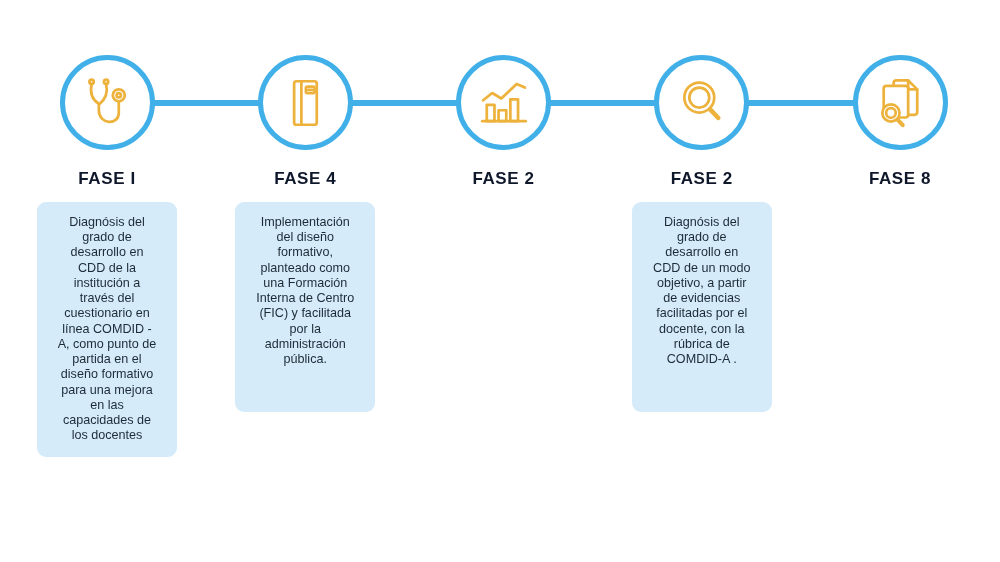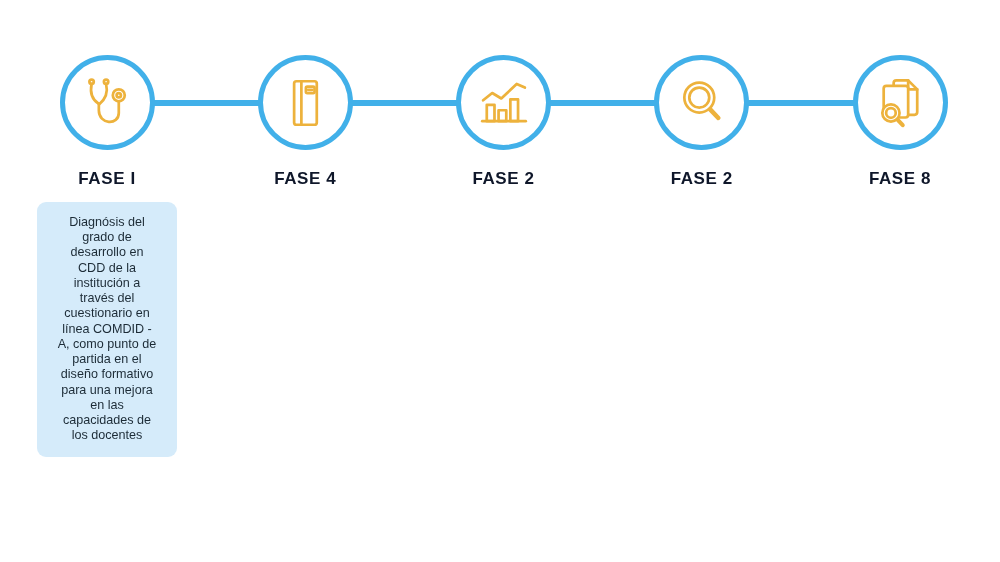--- a/index.html
+++ b/index.html
@@ -109,20 +109,23 @@
     <div class="phase">
       <div class="circle">
         <svg width="58" height="58" viewBox="0 0 64 64" fill="none" stroke="#edb23c" stroke-width="3" stroke-linecap="round" stroke-linejoin="round">
           <rect x="20" y="8" width="25" height="48" rx="2.5"></rect>
           <line x1="28" y1="8" x2="28" y2="56"></line>
           <rect x="33" y="14" width="9.5" height="7" rx="1.5"></rect>
           <line x1="35.5" y1="17.5" x2="40" y2="17.5"></line>
         </svg>
       </div>
       <div class="phase-label">FASE 4</div>
+      <div class="phase-box">
+        <span>Implementación del diseño formativo, planteado como una Formación Interna de Centro (FIC) y facilitada por la administración pública.</span>
+      </div>
     </div>
 
     <div class="phase">
       <div class="circle">
         <svg width="58" height="58" viewBox="0 0 64 64" fill="none" stroke="#edb23c" stroke-width="3" stroke-linecap="round" stroke-linejoin="round">
           <line x1="8" y1="52" x2="56" y2="52"></line>
           <rect x="13" y="34" width="8.5" height="18"></rect>
           <rect x="26" y="40" width="8.5" height="12"></rect>
           <rect x="39" y="28" width="8.5" height="24"></rect>
           <polyline points="9,29 19,21 29,27 46,11 55,15"></polyline>
@@ -133,20 +136,23 @@
 
     <div class="phase">
       <div class="circle">
         <svg width="58" height="58" viewBox="0 0 64 64" fill="none" stroke="#edb23c" stroke-width="3" stroke-linecap="round" stroke-linejoin="round">
           <circle cx="29" cy="26" r="16.5"></circle>
           <circle cx="29" cy="26" r="11"></circle>
           <line x1="41" y1="39" x2="50" y2="48.5" stroke-width="5"></line>
         </svg>
       </div>
       <div class="phase-label">FASE 2</div>
+      <div class="phase-box">
+        <span>Diagnósis del grado de desarrollo en CDD de un modo objetivo, a partir de evidencias facilitadas por el docente, con la rúbrica de COMDID-A .</span>
+      </div>
     </div>
 
     <div class="phase">
       <div class="circle">
         <svg width="58" height="58" viewBox="0 0 64 64" fill="none" stroke="#edb23c" stroke-width="3" stroke-linecap="round" stroke-linejoin="round">
           <path d="M25,13 V10 a3,3 0 0 1 3,-3 h13 l10,10 v25 a3,3 0 0 1 -3,3 h-7"></path>
           <path d="M41,7 v8 a2,2 0 0 0 2,2 h8"></path>
           <rect x="14" y="13" width="27" height="35" rx="3" fill="#ffffff"></rect>
           <circle cx="22" cy="43" r="9.5" fill="#ffffff"></circle>
           <circle cx="22" cy="43" r="5.3"></circle>

